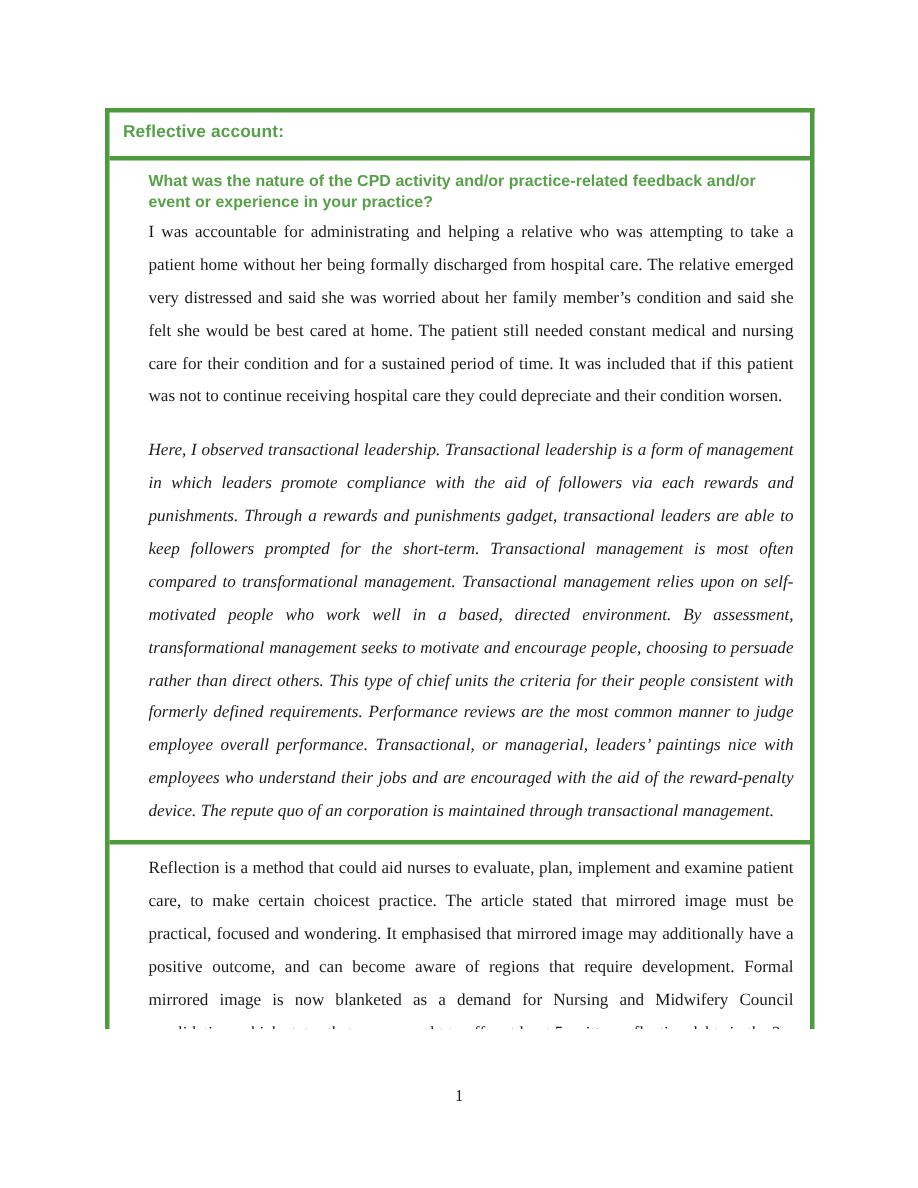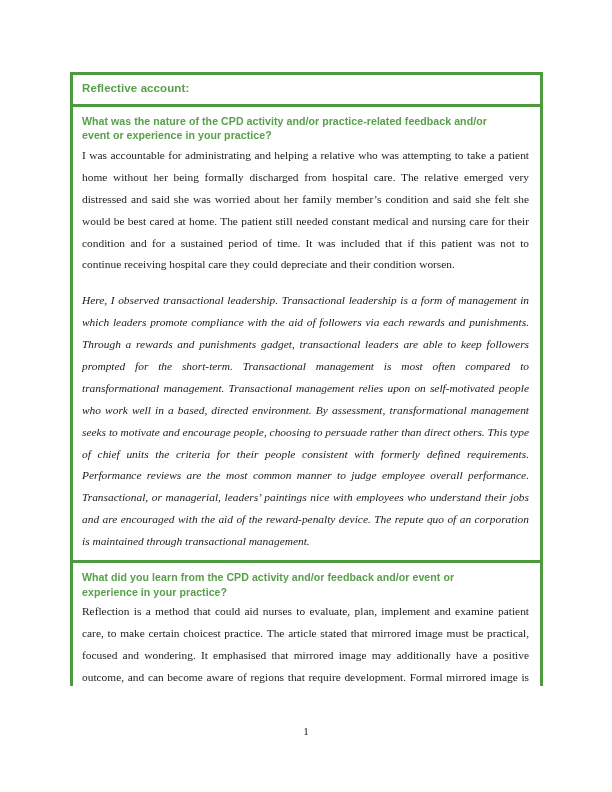--- a/index.html
+++ b/index.html
@@ -39,21 +39,21 @@
 
   :root {
     --green: #4e9a3e;
     --green-text: #58a04a;
     --body-text: #1a1a1a;
   }
 
   .cell {
     box-sizing: border-box;
     position: relative;
-    padding: 6px 9px 7px 9px;
+    padding: 6px 9px 7px 26px;
     border-bottom: 3px solid var(--green);
   }
   .cell.last {
     border-bottom: none;
   }
 
   
   .title-cell {
     padding: 7px 9px 8px 9px;
   }
@@ -129,21 +129,20 @@
       <div class="form-title">Reflective account:</div>
     </div>
 
     <div class="cell">
       <div class="question">What was the nature of the CPD activity and/or practice-related feedback and/or event or experience in your practice?</div>
       <p class="para">I was accountable for administrating and helping a relative who was attempting to take a patient home without her being formally discharged from hospital care. The relative emerged very distressed and said she was worried about her family member’s condition and said she felt she would be best cared at home. The patient still needed constant medical and nursing care for their condition and for a sustained period of time. It was included that if this patient was not to continue receiving hospital care they could depreciate and their condition worsen.</p>
       <p class="para">Here, I observed transactional leadership. Transactional leadership is a form of management in which leaders promote compliance with the aid of followers via each rewards and punishments. Through a rewards and punishments gadget, transactional leaders are able to keep followers prompted for the short-term. Transactional management is most often compared to transformational management. Transactional management relies upon on self-motivated people who work well in a based, directed environment. By assessment, transformational management seeks to motivate and encourage people, choosing to persuade rather than direct others. This type of chief units the criteria for their people consistent with formerly defined requirements. Performance reviews are the most common manner to judge employee overall performance. Transactional, or managerial, leaders’ paintings nice with employees who understand their jobs and are encouraged with the aid of the reward-penalty device. The repute quo of an corporation is maintained through transactional management.</p>
     </div>
 
     <div class="cell last">
-      <div class="question">What did you learn from the CPD activity and/or feedback and/or event or experience in your practice?</div>
       <p class="para">Reflection is a method that could aid nurses to evaluate, plan, implement and examine patient care, to make certain choicest practice. The article stated that mirrored image must be practical, focused and wondering. It emphasised that mirrored image may additionally have a positive outcome, and can become aware of regions that require development. Formal mirrored image is now blanketed as a demand for Nursing and Midwifery Council revalidation, which states that nurses ought to offer at least 5 written reflective debts in the 3-</p>
     </div>
 
   </div>
 
   <div id="clip-mask"></div>
 
   <div id="page-number">1</div>
 
 </div>

